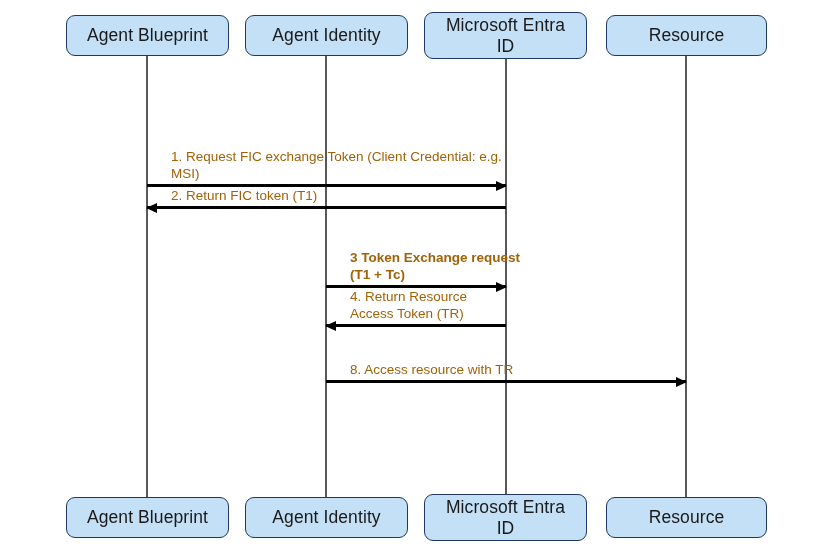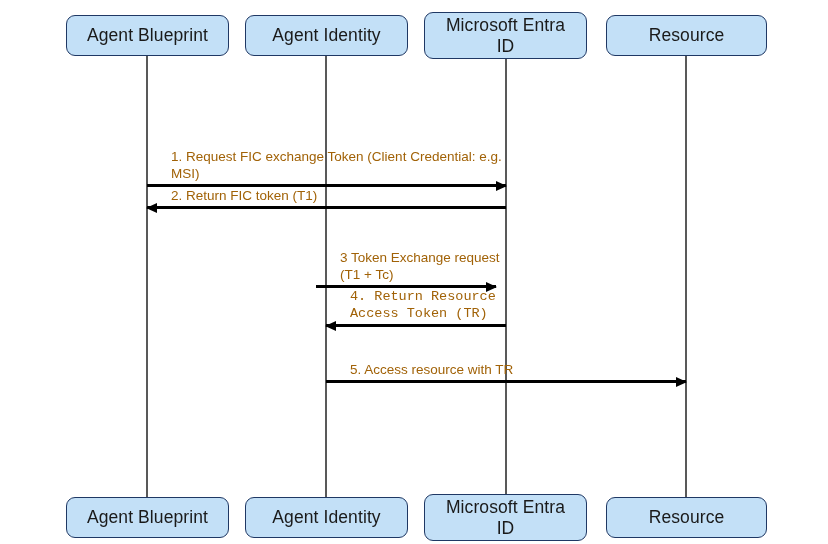--- a/index.html
+++ b/index.html
@@ -122,33 +122,33 @@
     <div class="msg-line" style="width:359px;"></div>
     <div class="arrowhead right"></div>
   </div>
 
   <div class="msg" style="left:147px; top:182px; width:359px; height:27px;">
     <div class="msg-label">2. Return FIC token (T1)</div>
     <div class="msg-line" style="width:359px;"></div>
     <div class="arrowhead left"></div>
   </div>
 
-  <div class="msg" style="left:316px; top:240px; width:180px; height:48px;">
+  <div class="msg" style="left:326px; top:240px; width:180px; height:48px;font-weight:bold;">
     <div class="msg-label">3 Token Exchange request
 (T1 + Tc)</div>
     <div class="msg-line" style="width:180px;"></div>
     <div class="arrowhead right"></div>
   </div>
 
-  <div class="msg" style="left:326px; top:289px; width:180px; height:38px;font-family:Liberation Mono, monospace;">
+  <div class="msg" style="left:326px; top:289px; width:180px; height:38px;">
     <div class="msg-label">4. Return Resource
 Access Token (TR)</div>
     <div class="msg-line" style="width:180px;"></div>
     <div class="arrowhead left"></div>
   </div>
 
   <div class="msg" style="left:326px; top:356px; width:360px; height:27px;">
-    <div class="msg-label">5. Access resource with TR</div>
+    <div class="msg-label">8. Access resource with TR</div>
     <div class="msg-line" style="width:360px;"></div>
     <div class="arrowhead right"></div>
   </div>
 
 </div>
 
 </body></html>

